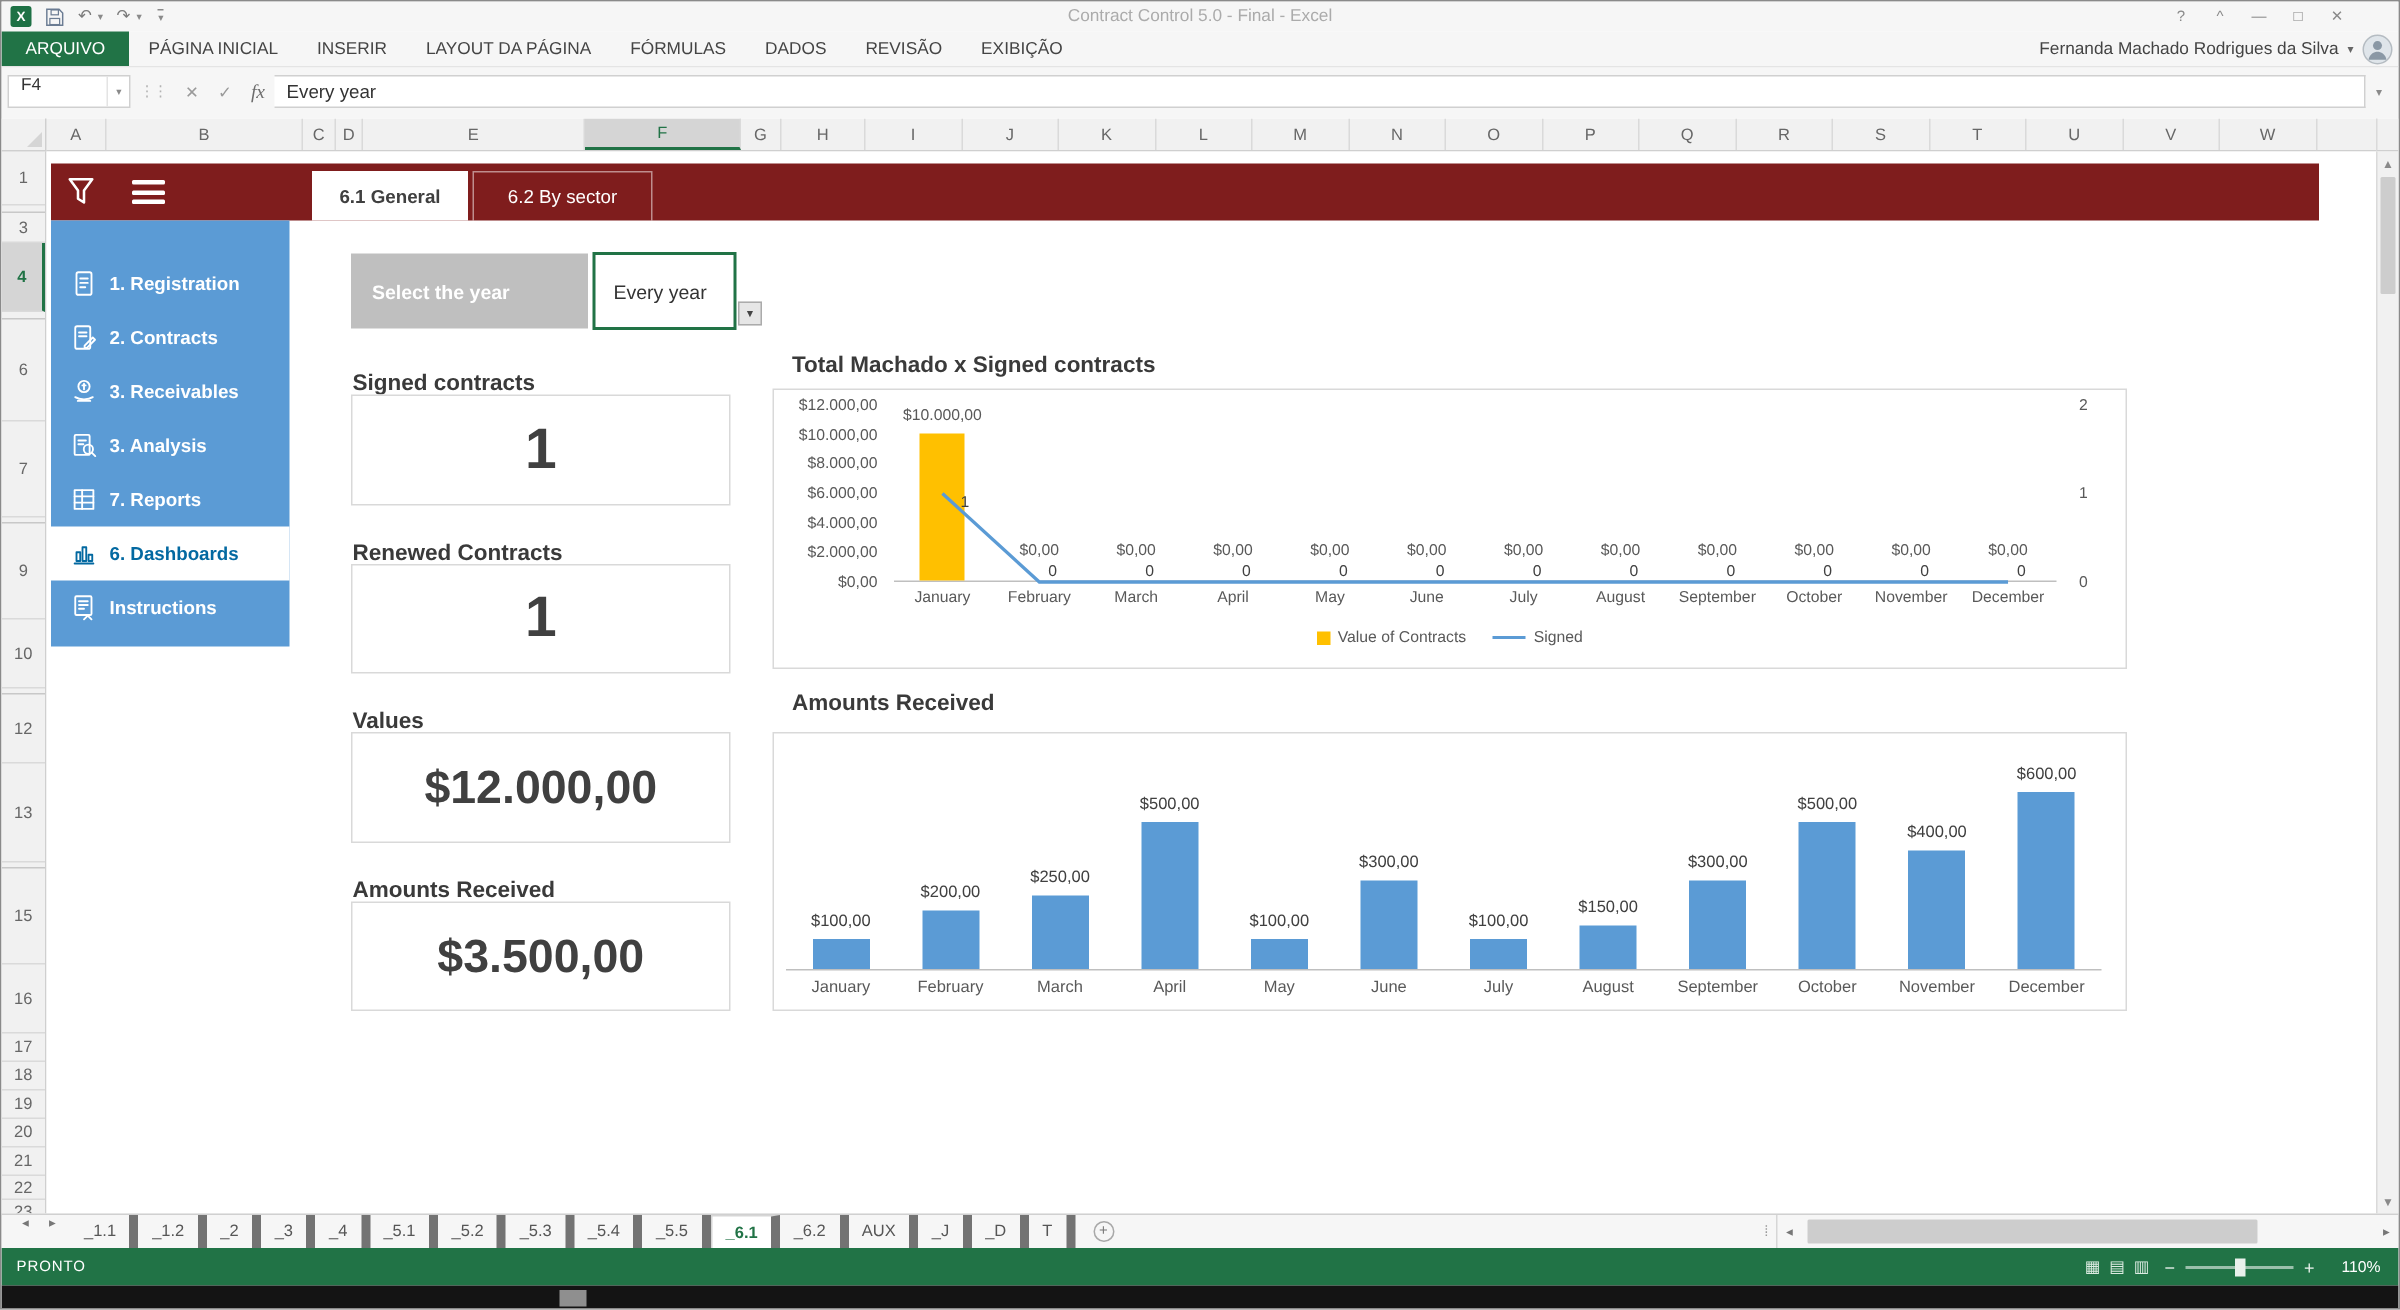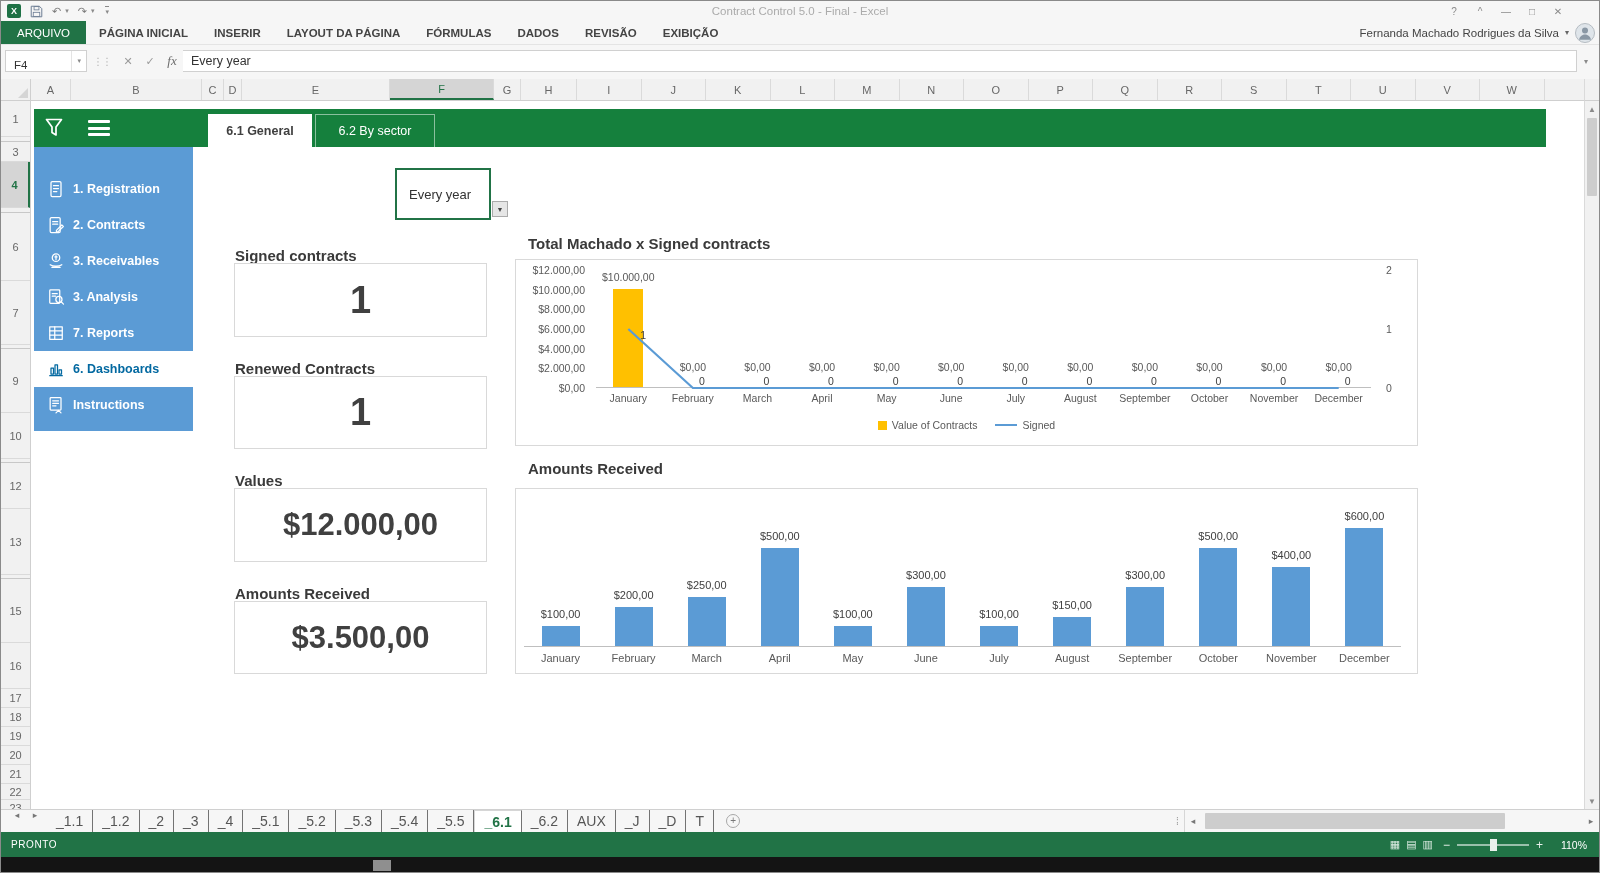--- a/index.html
+++ b/index.html
@@ -13,28 +13,28 @@
   .qat-glyph{font-size:11px;color:#7a7a7a;line-height:1;}
   .qat-caret{font-size:7px;color:#8a8a8a;margin-left:-5px;}
   #title-text{position:absolute;left:0;right:0;text-align:center;font-size:11.5px;color:#ababab;pointer-events:none;}
   .win-controls{margin-left:auto;display:flex;align-items:center;gap:0;padding-right:28px;}
   .win-btn{width:26px;height:20px;display:flex;align-items:center;justify-content:center;font-size:10px;color:#8a8a8a;}
 
   
   #ribbonrow{position:absolute;left:0;top:20px;width:100%;height:24px;background:#f6f6f6;display:flex;align-items:stretch;border-bottom:1px solid #e4e4e4;}
   #file-tab{background:#217346;color:#fff;font-size:11.5px;display:flex;align-items:center;padding:0 16px;}
   #ribbon-tabs{display:flex;}
-  .rtab{display:flex;align-items:center;padding:0 13px;font-size:11.5px;color:#444;font-weight:bold;}
+  .rtab{display:flex;align-items:center;padding:0 13px;font-size:11.5px;color:#444;}
   .user-area{margin-left:auto;display:flex;align-items:center;gap:6px;padding-right:4px;font-size:11.5px;color:#444;}
   .user-caret{font-size:8px;color:#666;}
   .avatar{width:20px;height:20px;border-radius:50%;background:#dfe5ea;border:1px solid #b5bcc2;display:flex;align-items:center;justify-content:center;overflow:hidden;}
 
   
   #formularow{position:absolute;left:0;top:44px;width:100%;height:34px;background:#f6f6f6;display:flex;align-items:center;padding:4px 4px 6px 4px;gap:0;}
-  #namebox{width:82px;height:22px;background:#fff;border:1px solid #d0d0d0;display:flex;align-items:flex-end;font-size:11.5px;color:#333;padding-left:8px;}
+  #namebox{width:82px;height:22px;background:#fff;border:1px solid #d0d0d0;display:flex;align-items:flex-start;font-size:11.5px;color:#333;padding-left:8px;}
   #namebox .nb-arrow{margin-left:auto;font-size:7px;color:#8a8a8a;padding:0 5px;border-left:1px solid #e4e4e4;height:100%;display:flex;align-items:center;}
   .fb-handle{color:#b3b3b3;font-size:10px;padding:0 6px;letter-spacing:-1px;}
   .fb-btn{width:22px;height:22px;display:flex;align-items:center;justify-content:center;font-size:11px;color:#9a9a9a;}
   .fb-btn.fx{font-style:italic;font-family:"Liberation Serif",serif;color:#6d6d6d;font-size:13px;}
   #fb-input{flex:1;height:22px;background:#fff;border:1px solid #d0d0d0;border-left:none;display:flex;align-items:center;padding-left:8px;font-size:12.5px;color:#333;}
   .fb-expand{width:18px;display:flex;align-items:center;justify-content:center;font-size:8px;color:#8a8a8a;}
 
   
   #sheet{position:absolute;left:0;top:78px;width:100%;height:730px;display:grid;grid-template-columns:30px 1fr 15px;grid-template-rows:22px 1fr;background:#fff;}
   #corner{grid-row:1;grid-column:1;background:#f1f1f1;border-right:1px solid #cfcfcf;border-bottom:1px solid #cfcfcf;position:relative;}
@@ -48,21 +48,21 @@
   .rowh{display:flex;align-items:center;justify-content:center;font-size:11px;color:#676767;border-bottom:1px solid #dadada;flex:none;}
   .rowh.sel{background:#d5d5d5;border-right:2px solid #217346;color:#217346;font-weight:bold;}
   .rowh.sliver{border-bottom:1px solid #c8c8c8;}
   #cells{grid-row:2;grid-column:2;position:relative;background:#fff;overflow:hidden;}
   #vscroll{grid-row:2;grid-column:3;background:#f1f1f1;border-left:1px solid #dadada;display:flex;flex-direction:column;align-items:stretch;}
   .vs-arrow{height:16px;display:flex;align-items:center;justify-content:center;font-size:8px;color:#8a8a8a;}
   .vs-thumb{margin:1px 2px;height:78px;background:#cdcdcd;border-radius:1px;}
   .vs-track{flex:1;}
 
   
-  #dash-band{position:absolute;left:3px;top:8px;width:1512px;height:38px;background:#15803d;display:flex;align-items:center;}
+  #dash-band{position:absolute;left:3px;top:8px;width:1512px;height:38px;background:#7f1d1d;display:flex;align-items:center;}
   .logo{margin-left:8px;color:#fff;display:flex;align-items:center;}
   .burger{margin-left:22px;display:flex;flex-direction:column;gap:3.5px;cursor:pointer;}
   .burger span{display:block;width:22px;height:3px;background:#fff;border-radius:1px;}
   .dtab{position:absolute;top:5px;height:33px;display:flex;align-items:center;justify-content:center;font-size:12.5px;}
   .dtab.active{left:174px;width:104px;background:#fff;color:#404040;font-weight:bold;}
   .dtab.other{left:281px;width:120px;color:#fff;border:1px solid rgba(255,255,255,.5);border-bottom:none;}
   #dash-sidebar{position:absolute;left:3px;top:46px;width:159px;height:284px;background:#5b9bd5;padding-top:24px;}
   .sbitem{height:36px;display:flex;align-items:center;color:#fff;cursor:pointer;padding-left:9px;}
   .sbitem.active{background:#fff;color:#0369a1;}
   .sbicon{width:26px;display:flex;align-items:center;justify-content:center;}
@@ -106,21 +106,21 @@
   .bcell{flex:1;position:relative;display:flex;align-items:flex-end;justify-content:center;}
   .bbar{width:38px;}
   .bval2{position:absolute;left:-14px;right:-14px;text-align:center;font-size:11px;color:#404040;white-space:nowrap;}
   .bcats{position:absolute;left:8px;top:163px;width:877px;display:flex;}
   .bcats .cat{font-size:11px;}
 
   
   #tabstrip{position:absolute;left:0;top:808px;width:100%;height:23px;background:#f6f6f6;border-top:1px solid #d0d0d0;display:flex;align-items:stretch;}
   .ts-nav{width:20px;display:flex;align-items:center;justify-content:center;font-size:9px;color:#777;}
   #sheettabs{display:flex;margin-left:46px;}
-  .stab{display:flex;align-items:center;padding:0 9px;font-size:14px;color:#565656;border-right:1px solid #737373;cursor:pointer;}
+  .stab{display:flex;align-items:center;padding:0 9px;font-size:11px;color:#565656;border-right:6px solid #737373;cursor:pointer;}
   .stab.active{background:#fff;color:#217346;font-weight:bold;border-top:1px solid #d6d6d6;border-left:1px solid #d6d6d6;}
   .ts-add{width:22px;display:flex;align-items:center;justify-content:center;margin-left:8px;}
   .ts-add span{width:14px;height:14px;border:1px solid #a8a8a8;border-radius:50%;color:#777;font-size:10px;display:flex;align-items:center;justify-content:center;line-height:1;}
   .ts-spacer{flex:1;}
   .ts-split{width:14px;display:flex;align-items:center;justify-content:center;color:#9a9a9a;font-size:10px;border-right:1px solid #d6d6d6;}
   .hscroll{width:414px;display:flex;align-items:center;}
   .hs-arrow{width:16px;text-align:center;font-size:9px;color:#777;}
   .hs-track{flex:1;height:100%;position:relative;}
   .hs-thumb{position:absolute;left:4px;top:3px;height:16px;width:300px;background:#cdcdcd;border-radius:1px;}
 
@@ -343,20 +343,21 @@
               <svg viewBox="0 0 24 24" width="20" height="20" fill="none" stroke="currentColor" stroke-width="1.5" stroke-linecap="round" stroke-linejoin="round">
                 <rect x="5" y="3" width="13" height="15" rx="1"></rect>
                 <path d="M8 7h7M8 10h7M8 13h4"></path>
                 <path d="M12 21.5l3-3 3 3"></path>
               </svg>
             </span>
             <span class="sblabel">Instructions</span>
           </div>
         </div>
 
+      <div class="gray-btn">Select the year</div>
       <div id="year-value">Every year</div>
       <div id="year-arrow">▼</div>
 
       <div class="kpi-head" id="kh1">Signed contracts</div>
       <div class="kpi-card" id="kc1">
           <span>1</span>
         </div>
       <div class="kpi-head" id="kh2">Renewed Contracts</div>
       <div class="kpi-card" id="kc2">
           <span>1</span>

